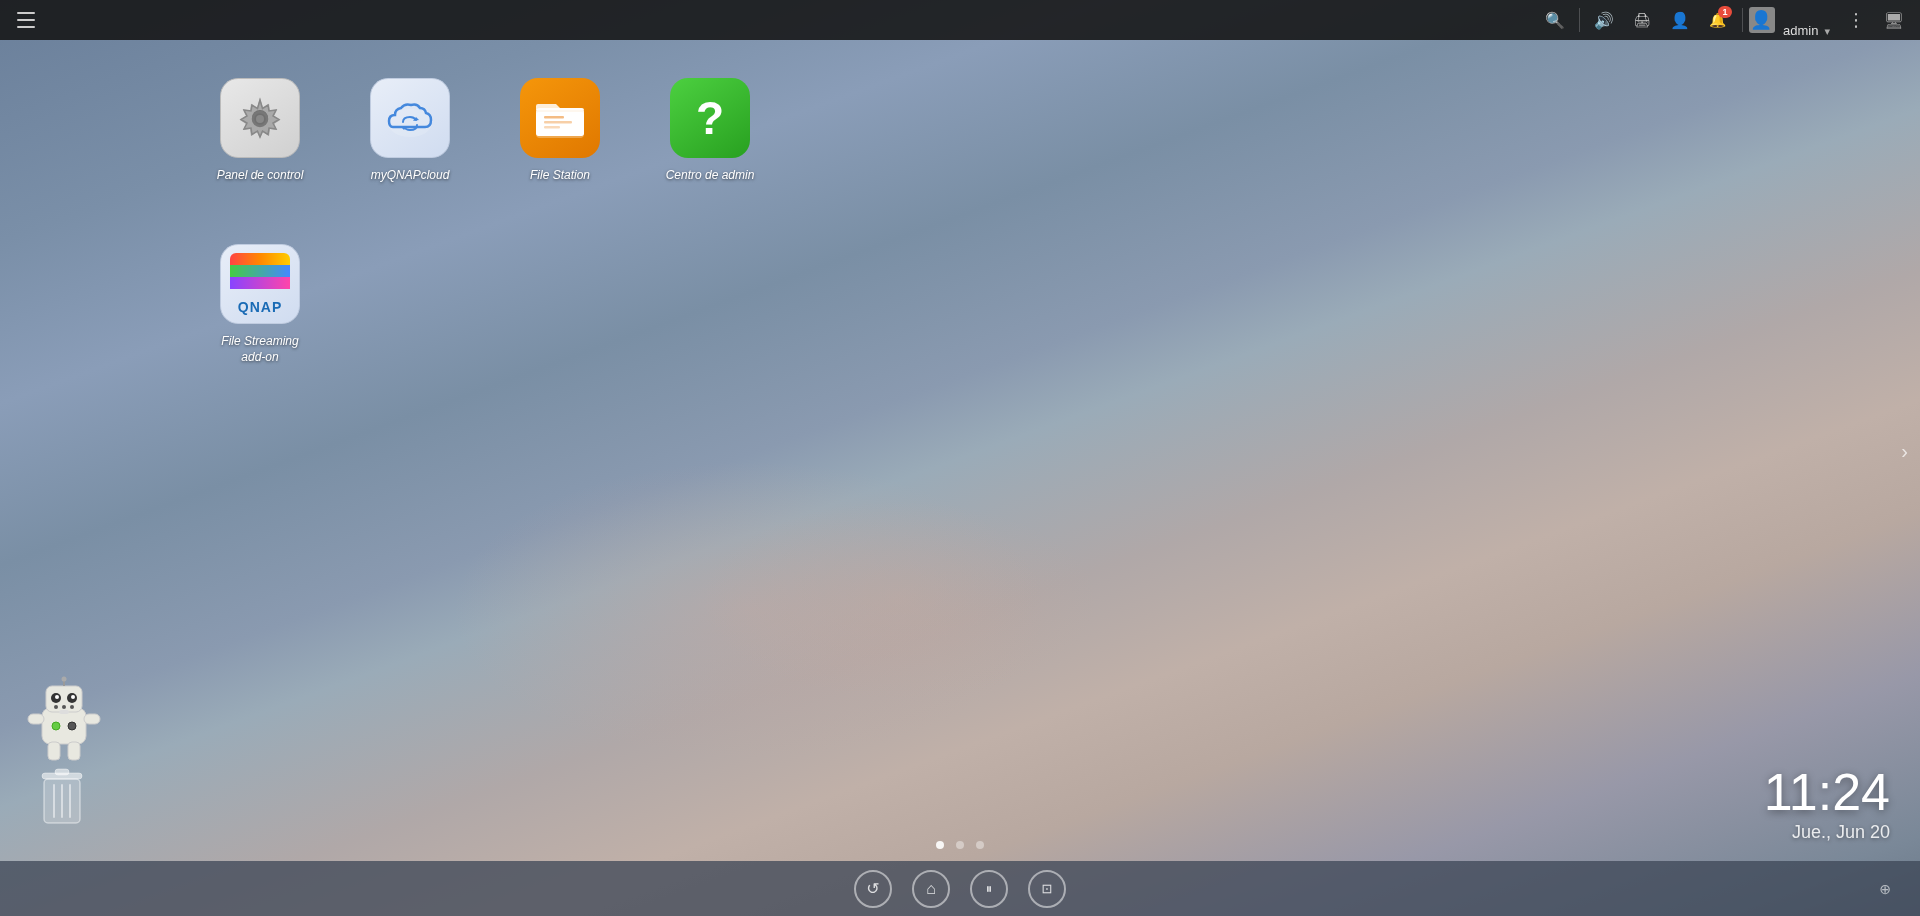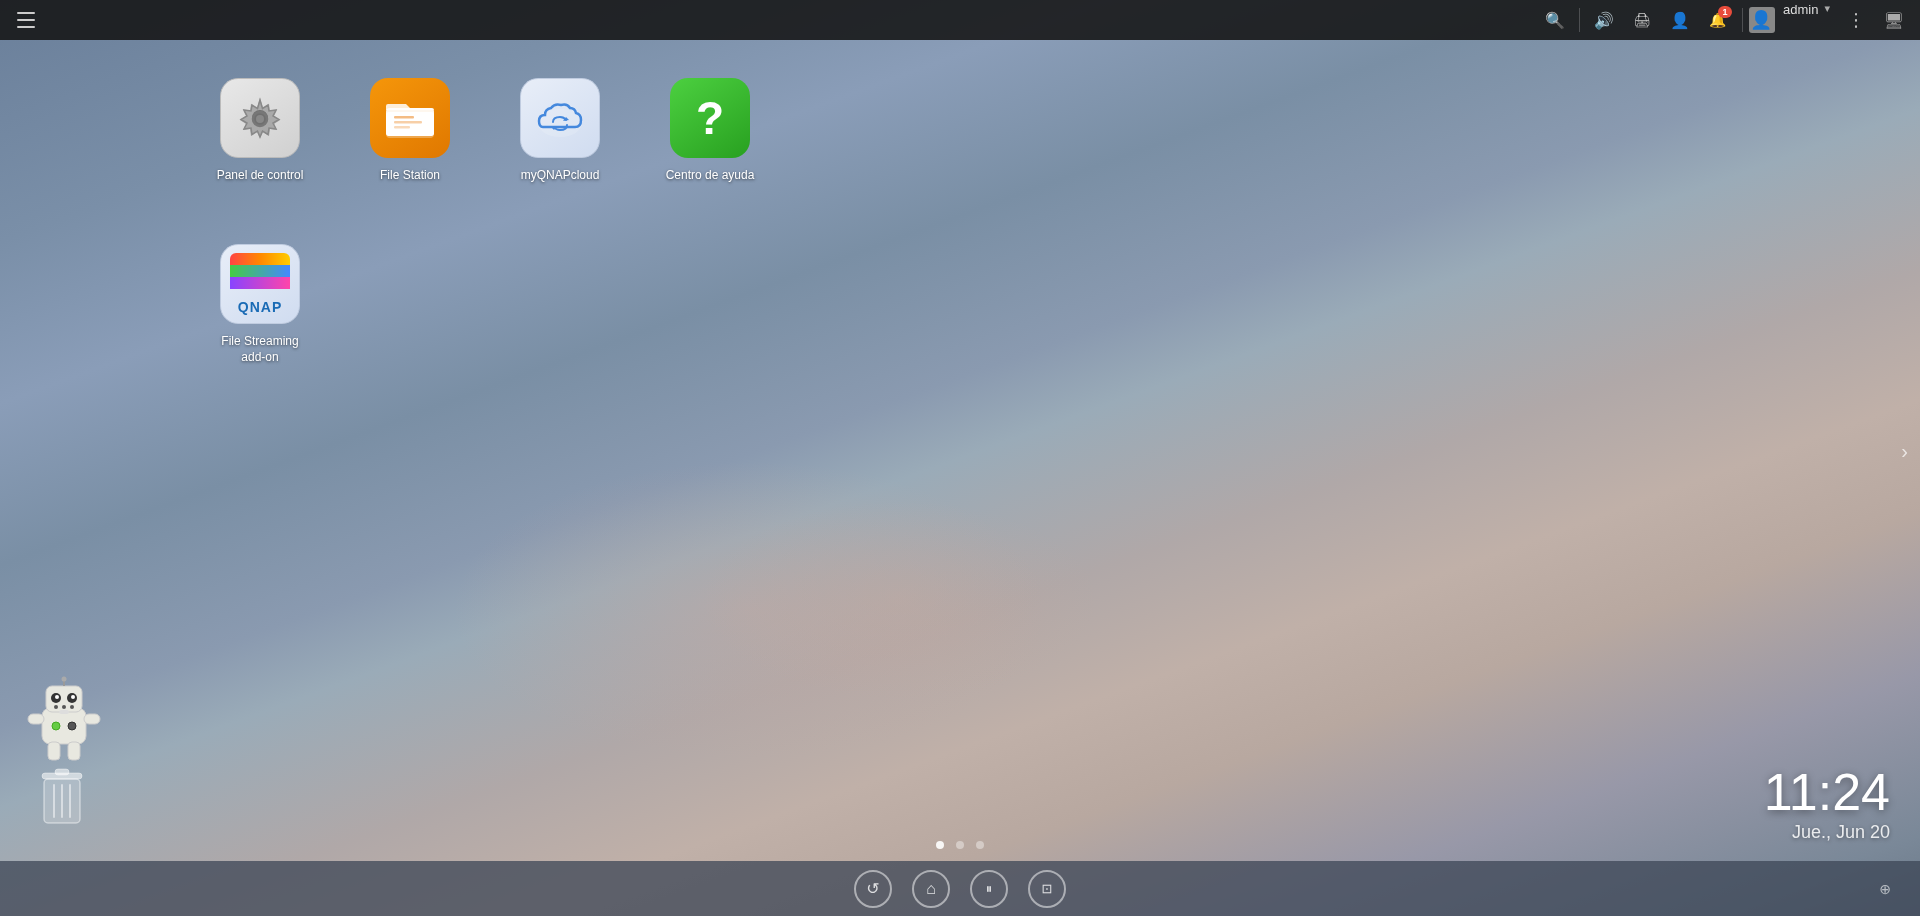--- a/index.html
+++ b/index.html
@@ -141,21 +141,21 @@
       border-radius: 3px;
       background: #888;
       overflow: hidden;
       display: flex;
       align-items: center;
       justify-content: center;
     }
 
     .user-section {
       display: flex;
-      align-items: flex-start;
+      align-items: flex-end;
       gap: 6px;
       cursor: pointer;
       padding: 0 6px;
       height: 36px;
       border-radius: 4px;
     }
 
     .user-name {
       color: #ddd;
       font-size: 13px;
@@ -202,20 +202,21 @@
       overflow: hidden;
     }
 
     .app-icon-label {
       color: white;
       font-size: 12px;
       text-align: center;
       text-shadow: 0 1px 3px rgba(0,0,0,0.6);
       line-height: 1.3;
       max-width: 110px;
+      font-style: italic;
     }
 
     
     .icon-panel {
       background: linear-gradient(145deg, #e8e8e8, #d0d0d0);
       border: 1px solid #bbb;
     }
     .icon-panel svg { color: #555; }
 
     
@@ -459,57 +460,57 @@
           <path d="M24 4 L27 14 L33 10 L34 17 L41 16 L38 22 L44 26 L38 30 L41 36 L34 35 L33 42 L27 38 L24 44 L21 38 L15 42 L14 35 L7 36 L10 30 L4 26 L10 22 L7 16 L14 17 L15 10 L21 14 Z" fill="#777" opacity="0.5"></path>
           <path d="M24 6 L26.5 14.5 L32 11 L33 17 L40 16 L37 22 L43 25.5 L37 29 L40 35 L33 34 L32 40.5 L26.5 37 L24 43 L21.5 37 L16 40.5 L15 34 L8 35 L11 29 L5 25.5 L11 22 L8 16 L15 17 L16 11 L21.5 14.5 Z" fill="none" stroke="#888" stroke-width="1.5"></path>
           <circle cx="24" cy="25" r="7" fill="none" stroke="#777" stroke-width="2.5"></circle>
           <circle cx="24" cy="25" r="4" fill="#888"></circle>
         </svg>
       </div>
       <span class="app-icon-label">Panel de control</span>
     </div>
 
     <div class="app-icon">
-      <div class="app-icon-img icon-filestation">
-        <svg width="52" height="44" viewBox="0 0 52 44">
-          <rect x="2" y="12" width="48" height="30" rx="4" fill="rgba(255,255,255,0.3)"></rect>
-          <rect x="2" y="12" width="48" height="28" rx="4" fill="white" opacity="0.9"></rect>
-          <rect x="2" y="16" width="48" height="24" rx="3" fill="white"></rect>
-          <path d="M2 14 L2 10 Q2 8 4 8 L22 8 L26 12 L48 12 Q50 12 50 14 L50 14 Z" fill="rgba(255,255,255,0.85)"></path>
-
-          <rect x="10" y="20" width="20" height="2.5" rx="1" fill="#f0a050" opacity="0.7"></rect>
-          <rect x="10" y="25" width="28" height="2.5" rx="1" fill="#f0a050" opacity="0.5"></rect>
-          <rect x="10" y="30" width="16" height="2.5" rx="1" fill="#f0a050" opacity="0.4"></rect>
-        </svg>
-      </div>
-      <span class="app-icon-label">File Station</span>
-    </div>
-
-    <div class="app-icon">
       <div class="app-icon-img icon-myqnap">
         <svg width="54" height="46" viewBox="0 0 54 46">
 
           <ellipse cx="27" cy="28" rx="22" ry="14" fill="white" opacity="0.15"></ellipse>
           <path d="M10 32 Q6 32 6 26 Q6 20 12 20 Q12 14 18 13 Q22 8 28 10 Q34 8 37 13 Q42 13 43 18 Q48 19 48 25 Q48 32 42 32 Z" fill="none" stroke="#4488dd" stroke-width="2.5"></path>
 
           <path d="M20 27 Q20 22 27 22 Q31 22 33 25" fill="none" stroke="#4488dd" stroke-width="2" stroke-linecap="round"></path>
           <polygon points="33,22 36,25 30,26" fill="#4488dd"></polygon>
           <path d="M34 30 Q34 35 27 35 Q23 35 21 32" fill="none" stroke="#4488dd" stroke-width="2" stroke-linecap="round"></path>
           <polygon points="21,35 18,32 24,31" fill="#4488dd"></polygon>
         </svg>
       </div>
       <span class="app-icon-label">myQNAPcloud</span>
     </div>
 
+    <div class="app-icon">
+      <div class="app-icon-img icon-filestation">
+        <svg width="52" height="44" viewBox="0 0 52 44">
+          <rect x="2" y="12" width="48" height="30" rx="4" fill="rgba(255,255,255,0.3)"></rect>
+          <rect x="2" y="12" width="48" height="28" rx="4" fill="white" opacity="0.9"></rect>
+          <rect x="2" y="16" width="48" height="24" rx="3" fill="white"></rect>
+          <path d="M2 14 L2 10 Q2 8 4 8 L22 8 L26 12 L48 12 Q50 12 50 14 L50 14 Z" fill="rgba(255,255,255,0.85)"></path>
+
+          <rect x="10" y="20" width="20" height="2.5" rx="1" fill="#f0a050" opacity="0.7"></rect>
+          <rect x="10" y="25" width="28" height="2.5" rx="1" fill="#f0a050" opacity="0.5"></rect>
+          <rect x="10" y="30" width="16" height="2.5" rx="1" fill="#f0a050" opacity="0.4"></rect>
+        </svg>
+      </div>
+      <span class="app-icon-label">File Station</span>
+    </div>
+
 
     <div class="app-icon">
       <div class="app-icon-img icon-help">
         <span style="font-size:46px; color:white; font-weight:900; line-height:80px;">?</span>
       </div>
-      <span class="app-icon-label">Centro de ayuda</span>
+      <span class="app-icon-label">Centro de admin</span>
     </div>
 
 
   </div>
 
   <div style="position:absolute; top:196px; left:200px; display:flex; gap:30px;">
 
     <div class="app-icon">
       <div class="app-icon-img icon-media" style="flex-direction:column; justify-content:center; gap:2px;">
 

